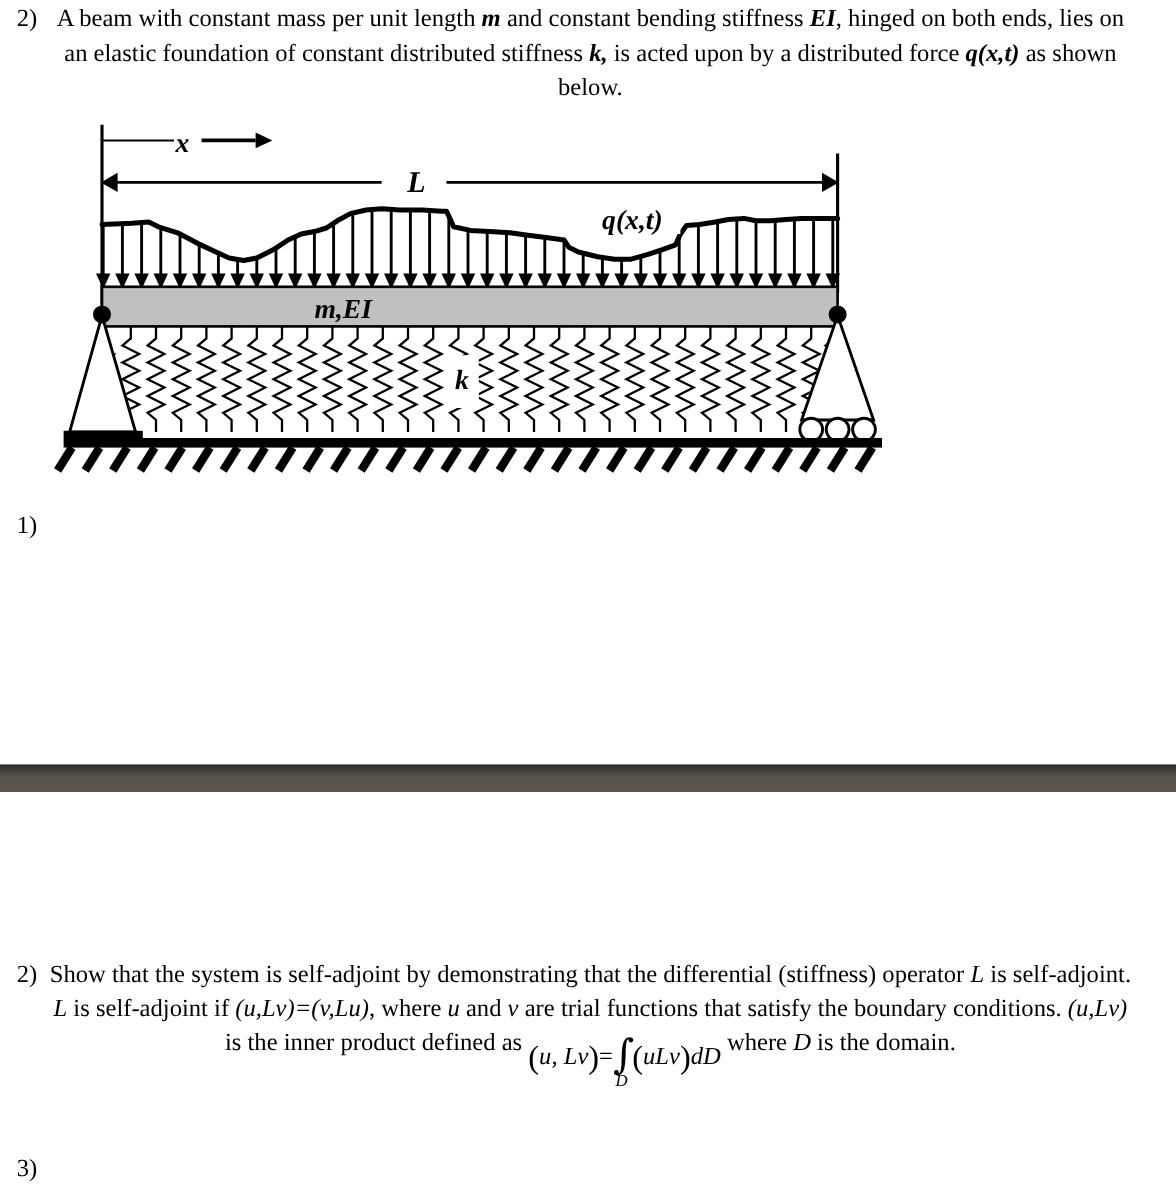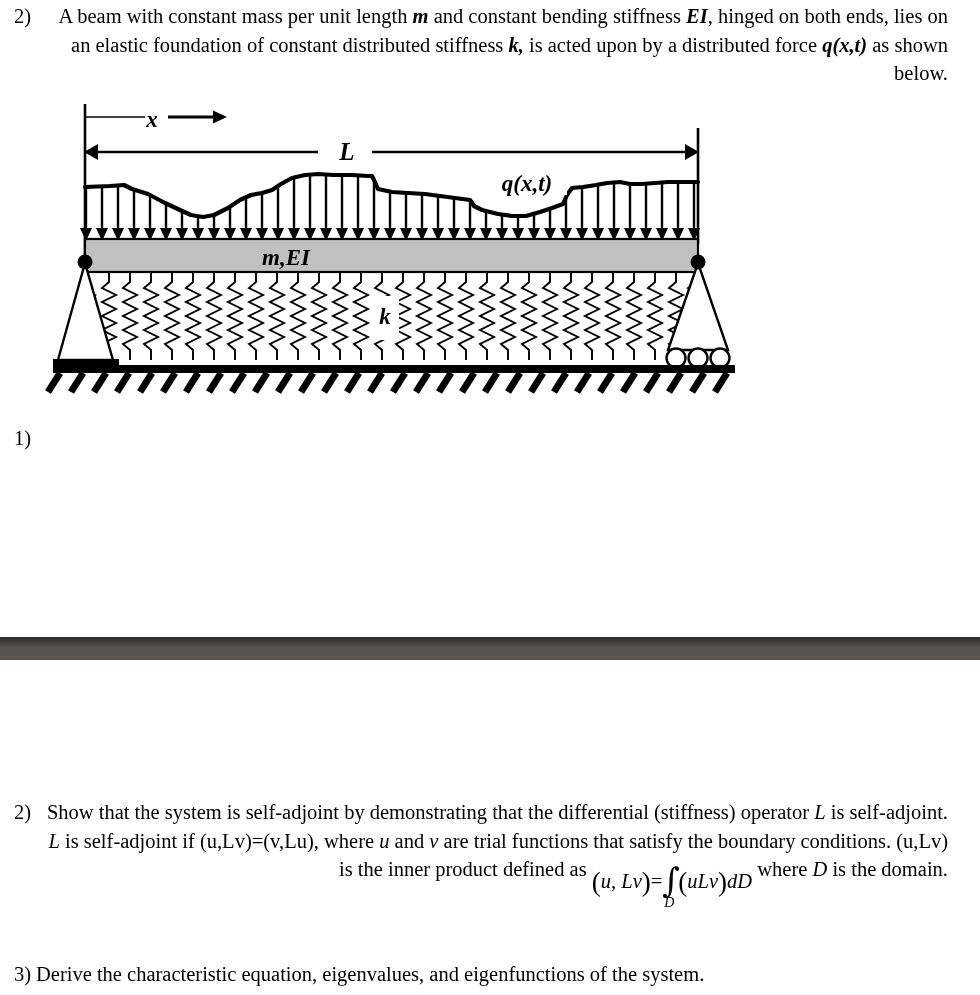--- a/index.html
+++ b/index.html
@@ -33,41 +33,41 @@
     flex: 0 0 36px;
     font-size: 20.5px;
     line-height: 28.5px;
     text-align: left;
     padding-left: 14px;
     box-sizing: border-box;
   }
   .item-body {
     font-size: 20.5px;
     line-height: 28.5px;
-    text-align: right;
+    text-align: center;
   }
   .it  { font-style: italic; }
   .bi  { font-style: italic; font-weight: bold; }
 
   
   #item-top { left: 0px; top: 2px; width: 960px; }
   #item-top .item-body { width: 912px; }
 
   
   #item-q1 { left: 0px; top: 424px; width: 960px; }
 
   
   #item-q2 { left: 0px; top: 798px; width: 960px; }
   #item-q2 .item-body { width: 912px; }
 
   
   #item-q3 { left: 0px; top: 960px; width: 960px; }
 
   
-  .inner-prod { white-space: nowrap; }
+  .inner-prod { font-style: italic; white-space: nowrap; }
   .mathexpr {
     display: inline-block;
     vertical-align: -0.48em;
     white-space: nowrap;
     font-style: italic;
     position: relative;
     top: 2px;
   }
   .bigparen {
     font-size: 27px;
@@ -397,16 +397,15 @@
 
   <div id="dark-band"></div>
 
   <div class="item" id="item-q2">
     <div class="item-num">2)</div>
     <div class="item-body"><span>Show that the system is self-adjoint by demonstrating that the differential (stiffness) operator </span><span class="it">L</span><span> is self-adjoint.  </span><span class="it">L</span><span> is self-adjoint if </span><span class="inner-prod">(u,Lv)=(v,Lu)</span><span>, where </span><span class="it">u</span><span> and </span><span class="it">v</span><span> are trial functions that satisfy the boundary conditions.  </span><span class="inner-prod">(u,Lv)</span><span> is the inner product defined as </span><span class="mathexpr"><span class="bigparen">(</span><span>u, Lv</span><span class="bigparen">)</span><span style="font-style:normal">=</span><span class="intwrap"><span class="intsym">∫</span><span class="intsub">D</span></span><span class="bigparen">(</span><span>uLv</span><span class="bigparen">)</span><span>dD</span></span><span>  where </span><span class="it">D</span><span> is the domain.</span></div>
   </div>
 
   <div class="item" id="item-q3">
     <div class="item-num">3)</div>
-    <div class="item-body">Derive the characteristic equation, eigenvalues, and eigenfunctions of the system.</div>
   </div>
 
 </div>
 
 </body></html>

